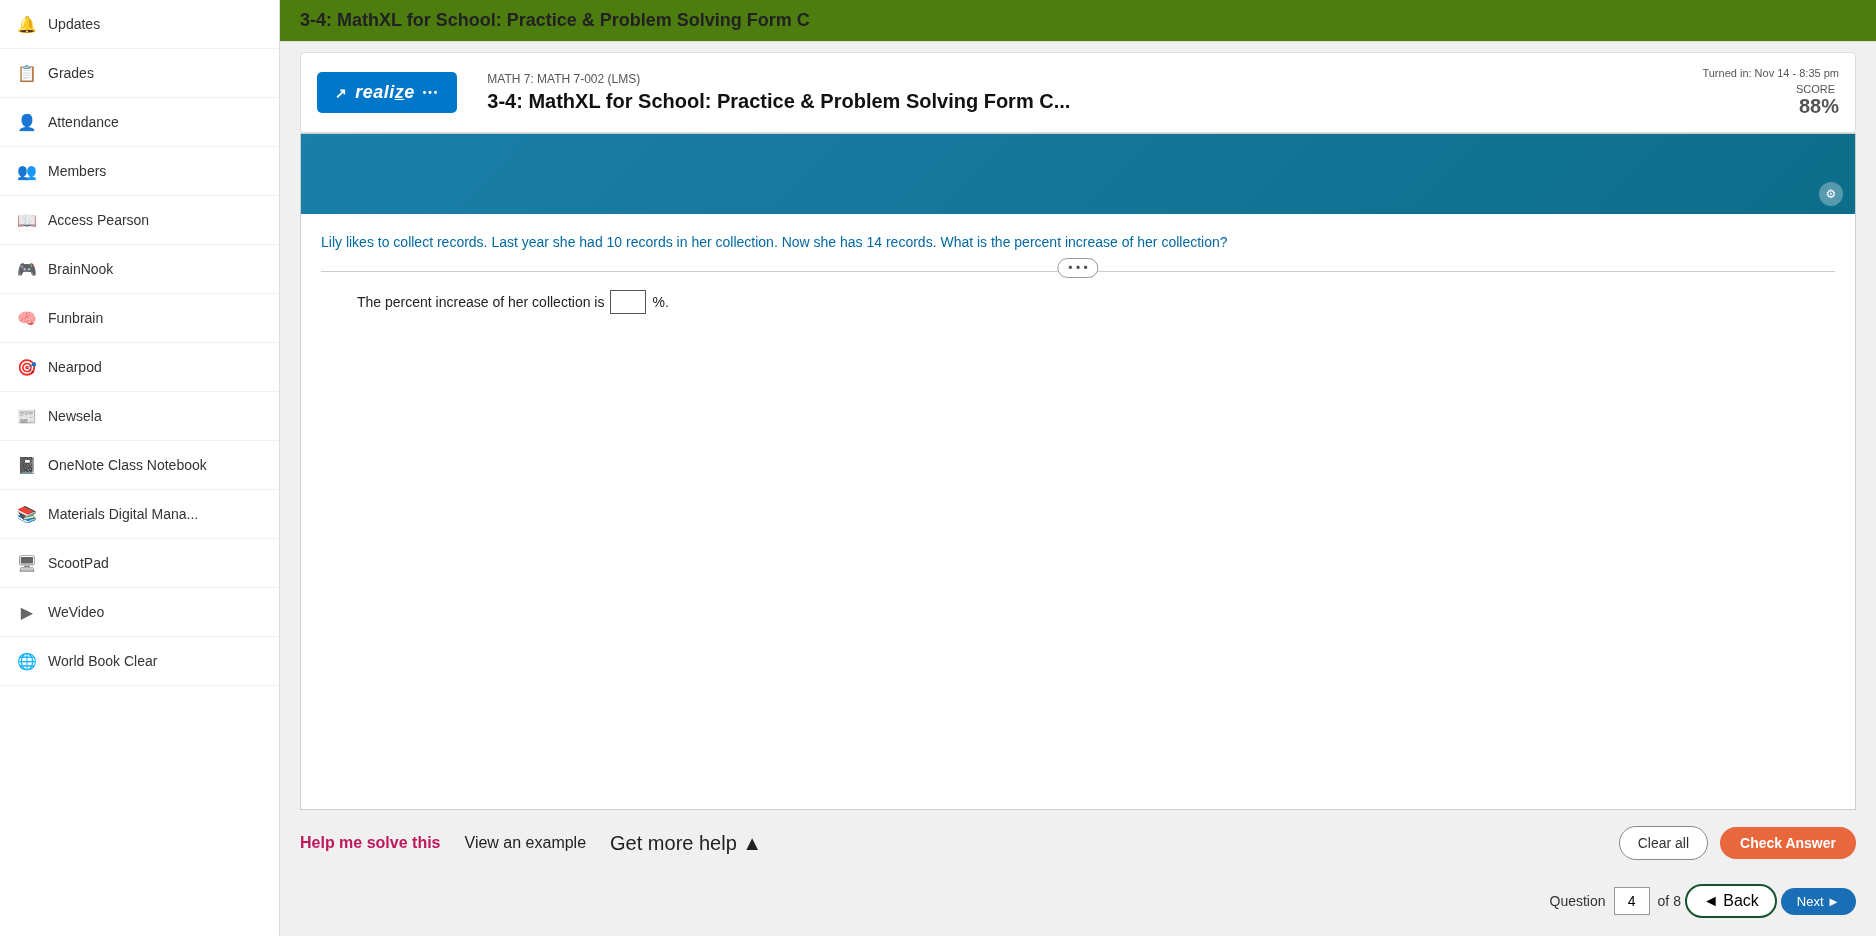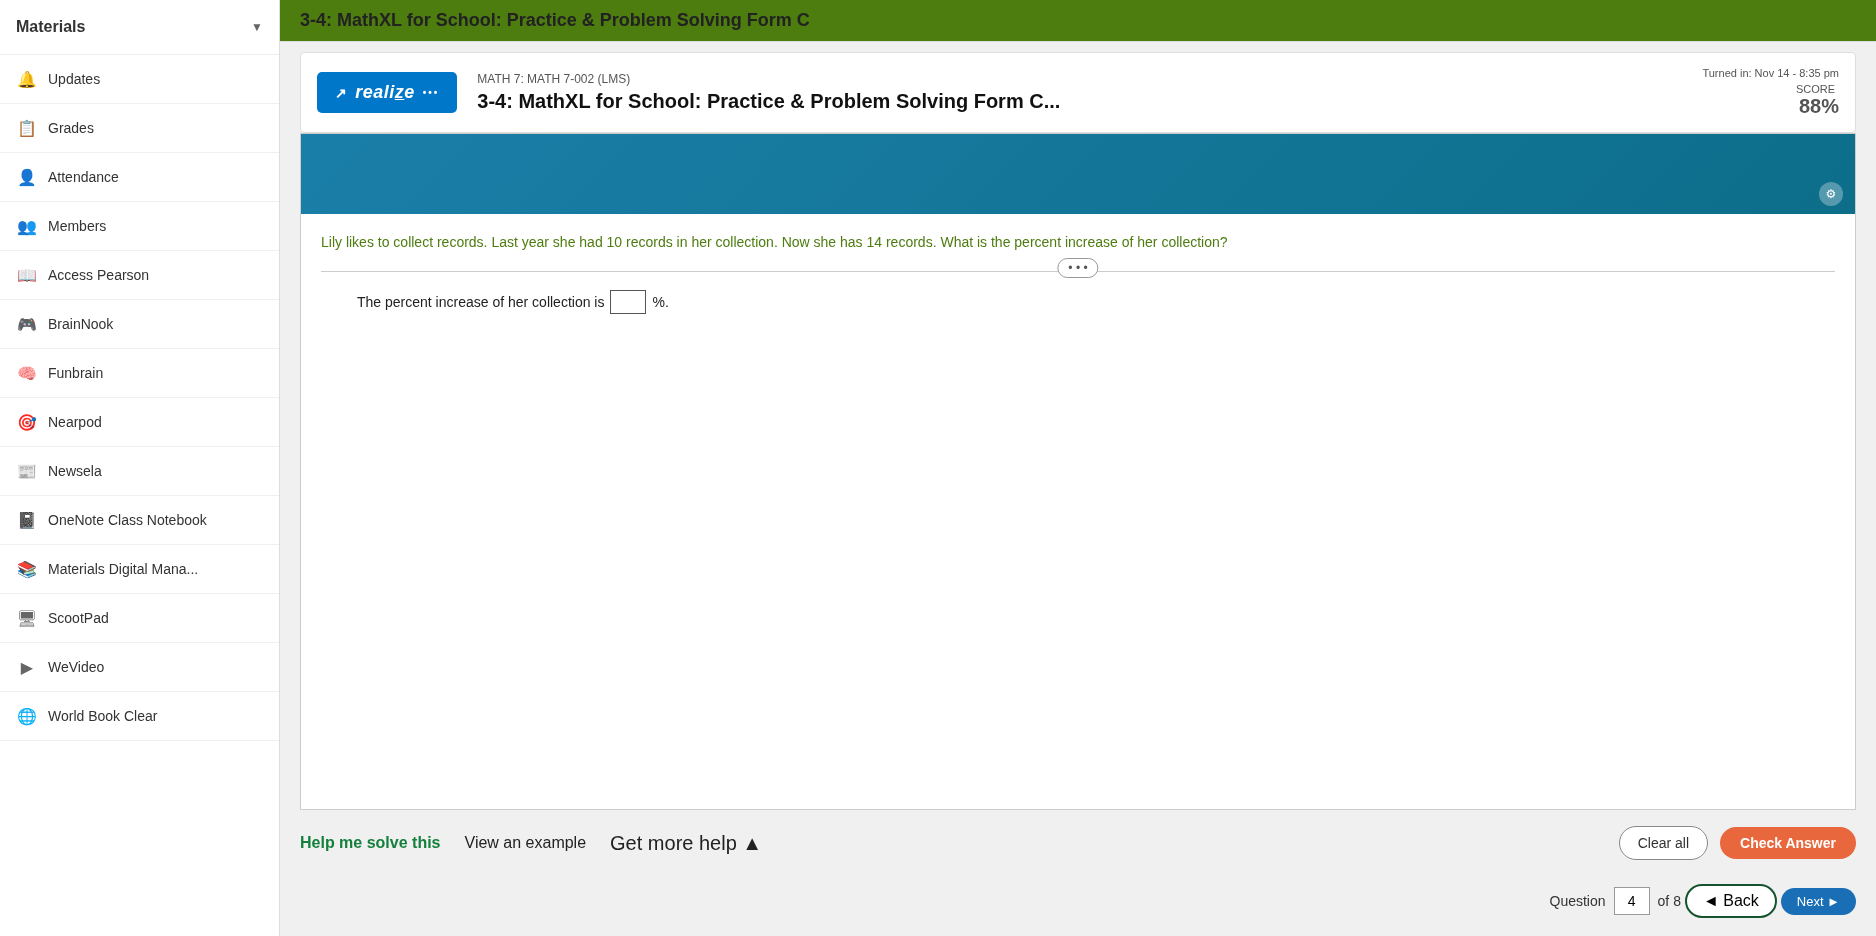--- a/index.html
+++ b/index.html
@@ -123,21 +123,21 @@
     .realize-btn .ext-icon {
       font-size: 14px;
     }
 
     .realize-dots {
       letter-spacing: 2px;
     }
 
     .assignment-title-block {
       flex: 1;
-      margin-left: 20px;
+      margin-left: 30px;
     }
 
     .assignment-subtitle {
       font-size: 12px;
       color: #555;
       margin-bottom: 4px;
     }
 
     .assignment-title-main {
       font-size: 20px;
@@ -181,21 +181,21 @@
       display: flex;
       align-items: center;
       justify-content: center;
       color: white;
       font-size: 12px;
     }
 
     .question-text {
       padding: 18px 20px;
       font-size: 14px;
-      color: #4d7c0f;
+      color: #0369a1;
       line-height: 1.5;
     }
 
     .divider-with-dots {
       border: none;
       border-top: 1px solid #ccc;
       margin: 0 20px;
       position: relative;
     }
 
@@ -244,21 +244,21 @@
 
     .help-actions {
       display: flex;
       align-items: center;
       gap: 24px;
     }
 
     .help-me-solve {
       font-size: 16px;
       font-weight: bold;
-      color: #15803d;
+      color: #be185d;
       cursor: pointer;
     }
 
     .view-example {
       font-size: 16px;
       color: #222;
       cursor: pointer;
     }
 
     .get-more-help {
@@ -346,24 +346,20 @@
       cursor: pointer;
       display: flex;
       align-items: center;
       gap: 4px;
     }
   </style>
 </head>
 <body>
 
 <div id="sidebar">
-  <div class="sidebar-header">
-    <span class="sidebar-header-title">Materials</span>
-    <span class="sidebar-header-arrow">▼</span>
-  </div>
 
   <div class="sidebar-item">
     <span class="sidebar-item-icon">🔔</span>
     <span>Updates</span>
   </div>
   <div class="sidebar-item">
     <span class="sidebar-item-icon">📋</span>
     <span>Grades</span>
   </div>
   <div class="sidebar-item">

